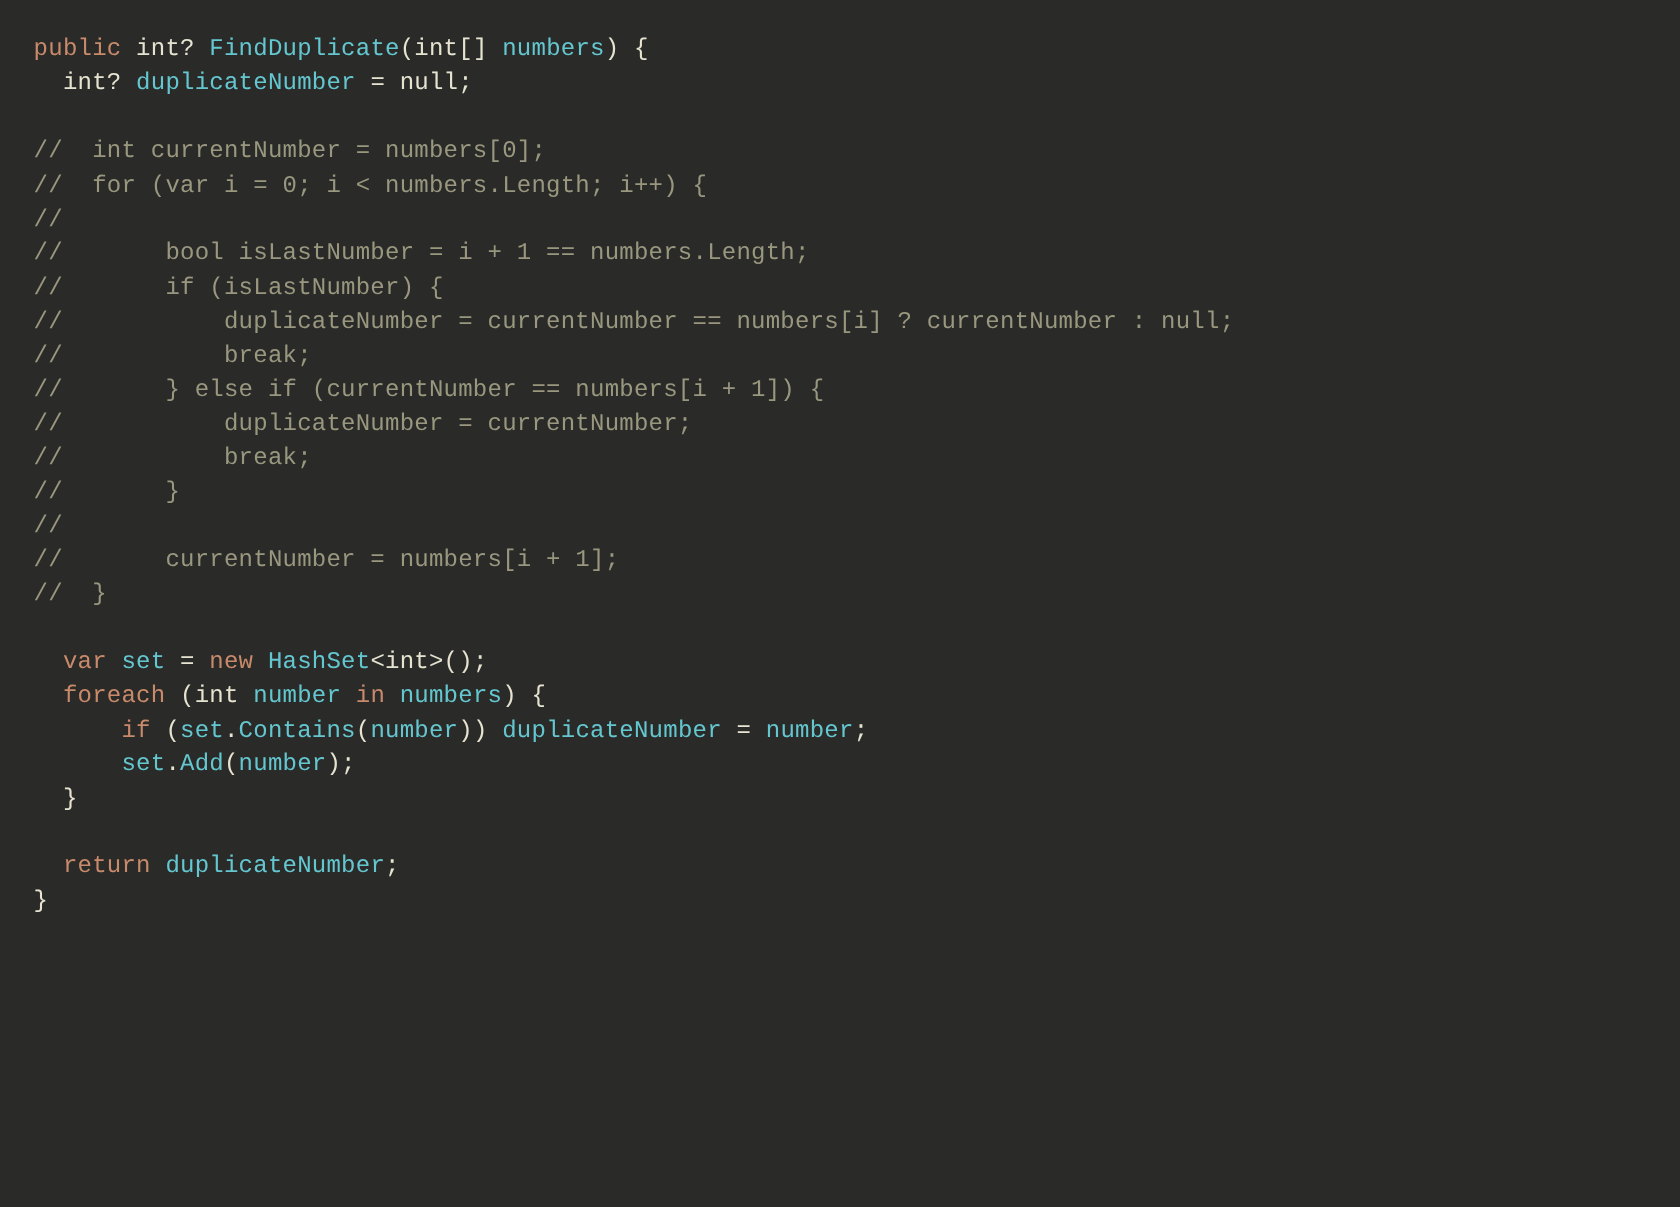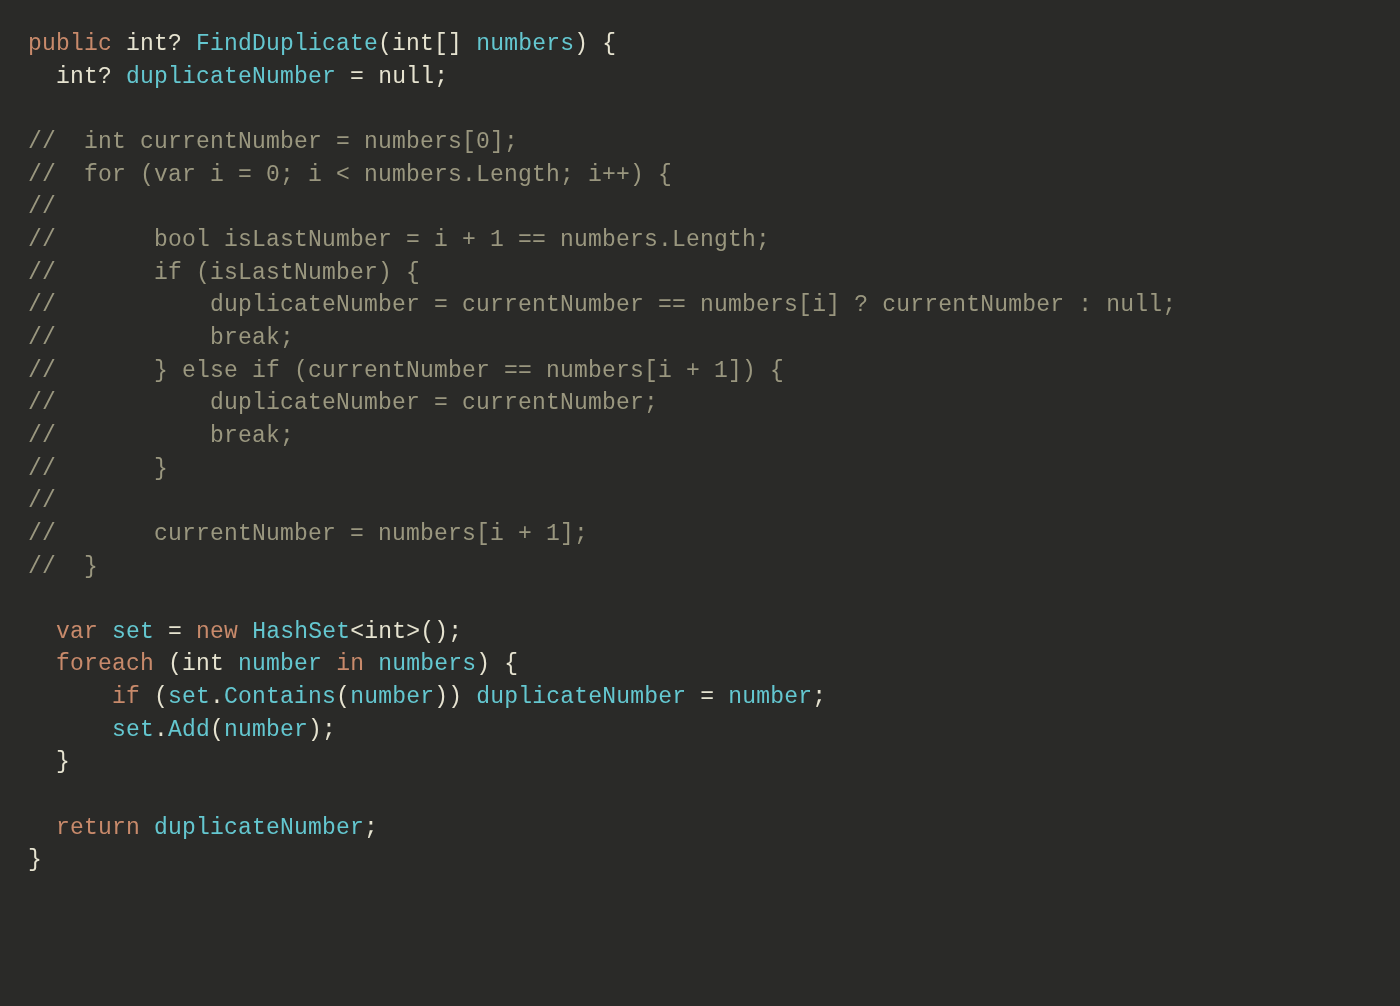--- a/index.html
+++ b/index.html
@@ -7,21 +7,21 @@
     padding: 0;
     width: 1400px;
     height: 1006px;
     background: #2a2a28;
     overflow: hidden;
   }
   pre.code {
     margin: 0;
     padding: 28px 28px;
     font-family: ui-monospace, SFMono-Regular, "SF Mono", Menlo, Consolas, "Liberation Mono", monospace;
-    font-size: 23px;
+    font-size: 20px;
     line-height: 1.42;
     color: #e6e3d0;
     white-space: pre;
     letter-spacing: 0.2px;
   }
   .tok { display: inline; }
   .kw      { color: #c88a6b; }   
   .type    { color: #e6e3d0; }   
   .func    { color: #64c7d0; }   
   .param   { color: #64c7d0; }   

